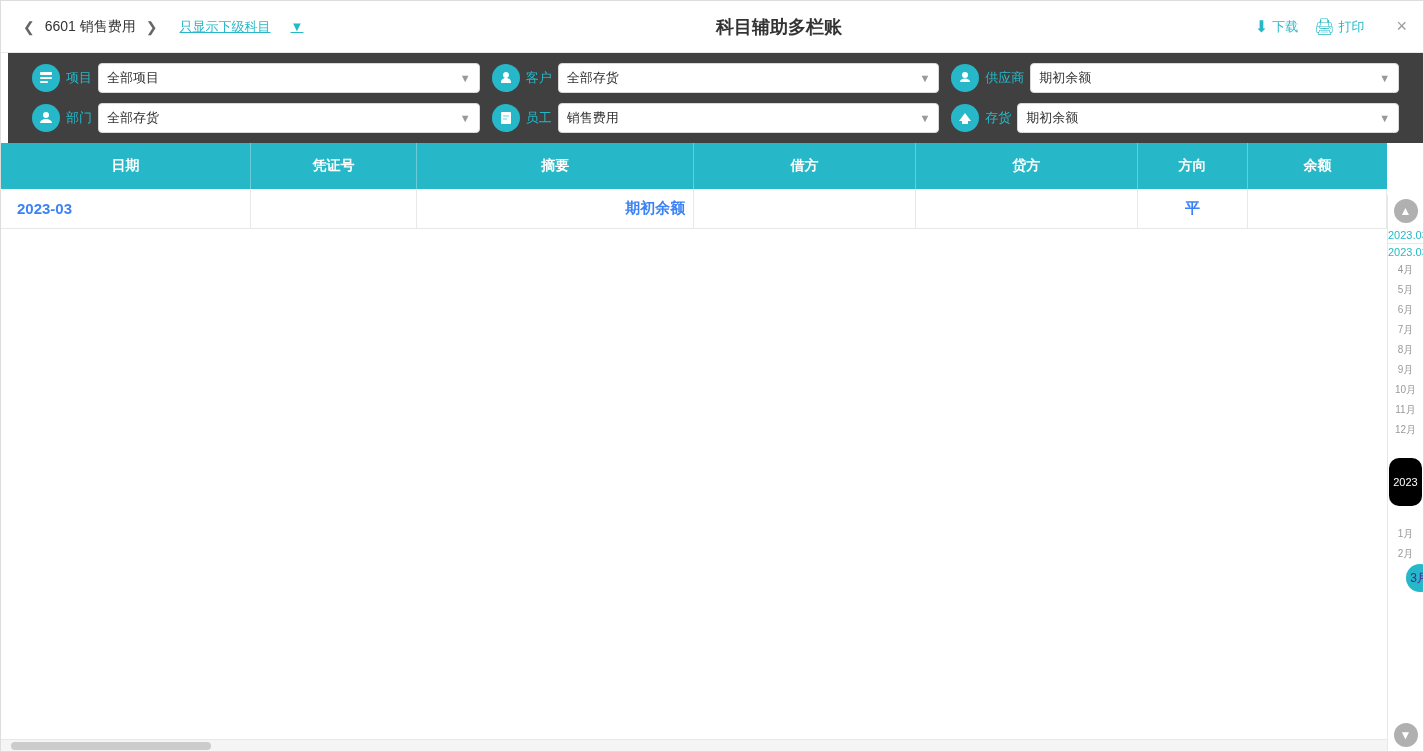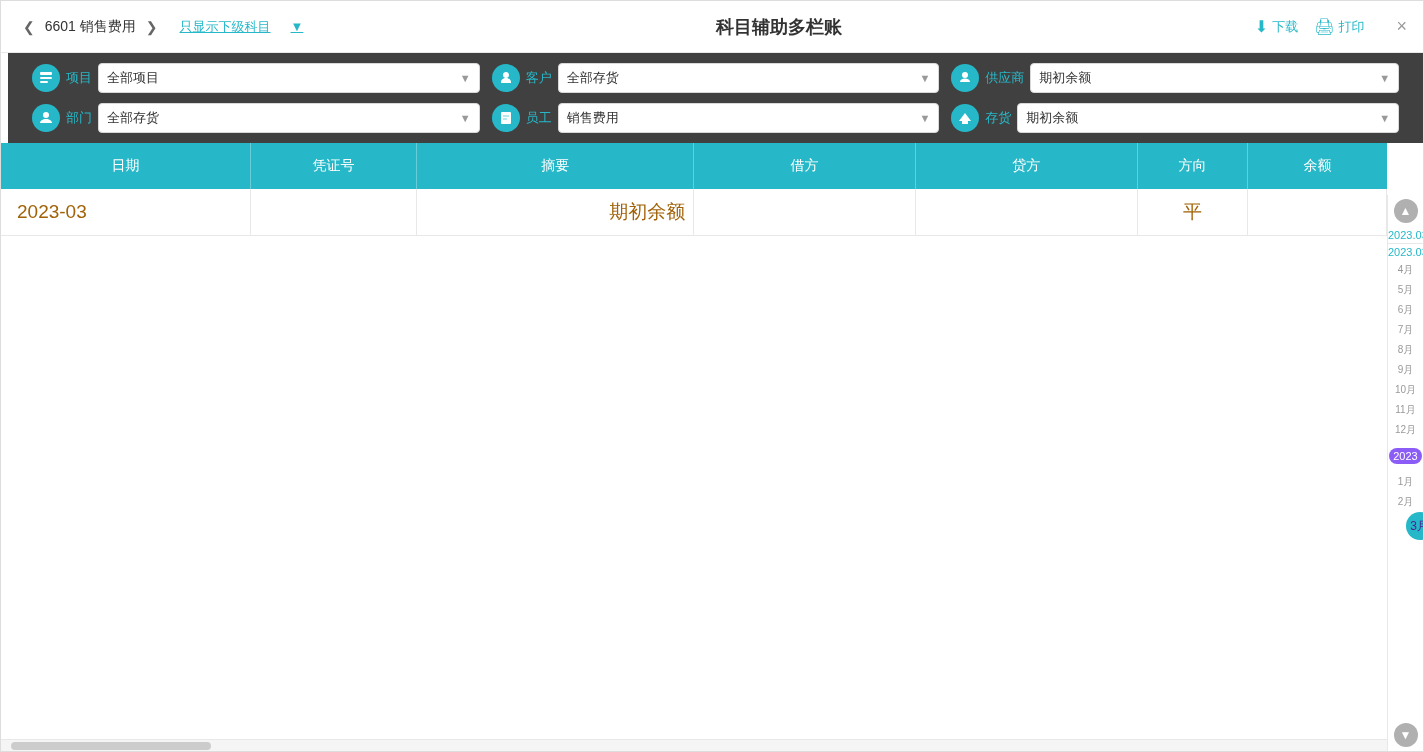--- a/index.html
+++ b/index.html
@@ -152,36 +152,37 @@
       border-collapse: collapse;
       table-layout: fixed;
     }
     .ledger-table thead tr {
       background: #26b8c8;
       color: #fff;
     }
     .ledger-table thead th {
       padding: 14px 8px;
       text-align: center;
-      font-weight: normal;
+      font-weight: bold;
       font-size: 14px;
       border-right: 1px solid rgba(255,255,255,0.3);
     }
     .ledger-table thead th:last-child {
       border-right: none;
     }
     .ledger-table tbody tr {
       border-bottom: 1px solid #e8e8e8;
     }
     .ledger-table tbody td {
       padding: 10px 8px;
       text-align: center;
-      font-size: 19px;
-      color: #a16207;
+      font-size: 15px;
+      color: #3b82f6;
       border-right: 1px solid #e8e8e8;
+      font-weight: bold;
     }
     .ledger-table tbody td:first-child {
       text-align: left;
       padding-left: 16px;
     }
     .ledger-table tbody td:nth-child(3) {
       text-align: right;
       padding-left: 16px;
     }
     
@@ -243,26 +244,26 @@
     .sidebar-period-label {
       font-size: 11px;
       color: #26b8c8;
       padding: 2px 0;
       width: 100%;
       text-align: center;
       flex-shrink: 0;
       border-bottom: 1px solid #e8e8e8;
     }
     .year-badge {
-      background: #8b5cf6;
+      background: #000000;
       color: #fff;
       border-radius: 10px;
-      padding: 2px 4px;
+      padding: 18px 4px;
       font-size: 11px;
-      margin: 8px 0;
+      margin: 18px 0;
     }
     .month-circle {
       width: 28px;
       height: 28px;
       border-radius: 50%;
       background: #26b8c8;
       color: #4c1d95;
       display: flex;
       align-items: center;
       justify-content: center;

